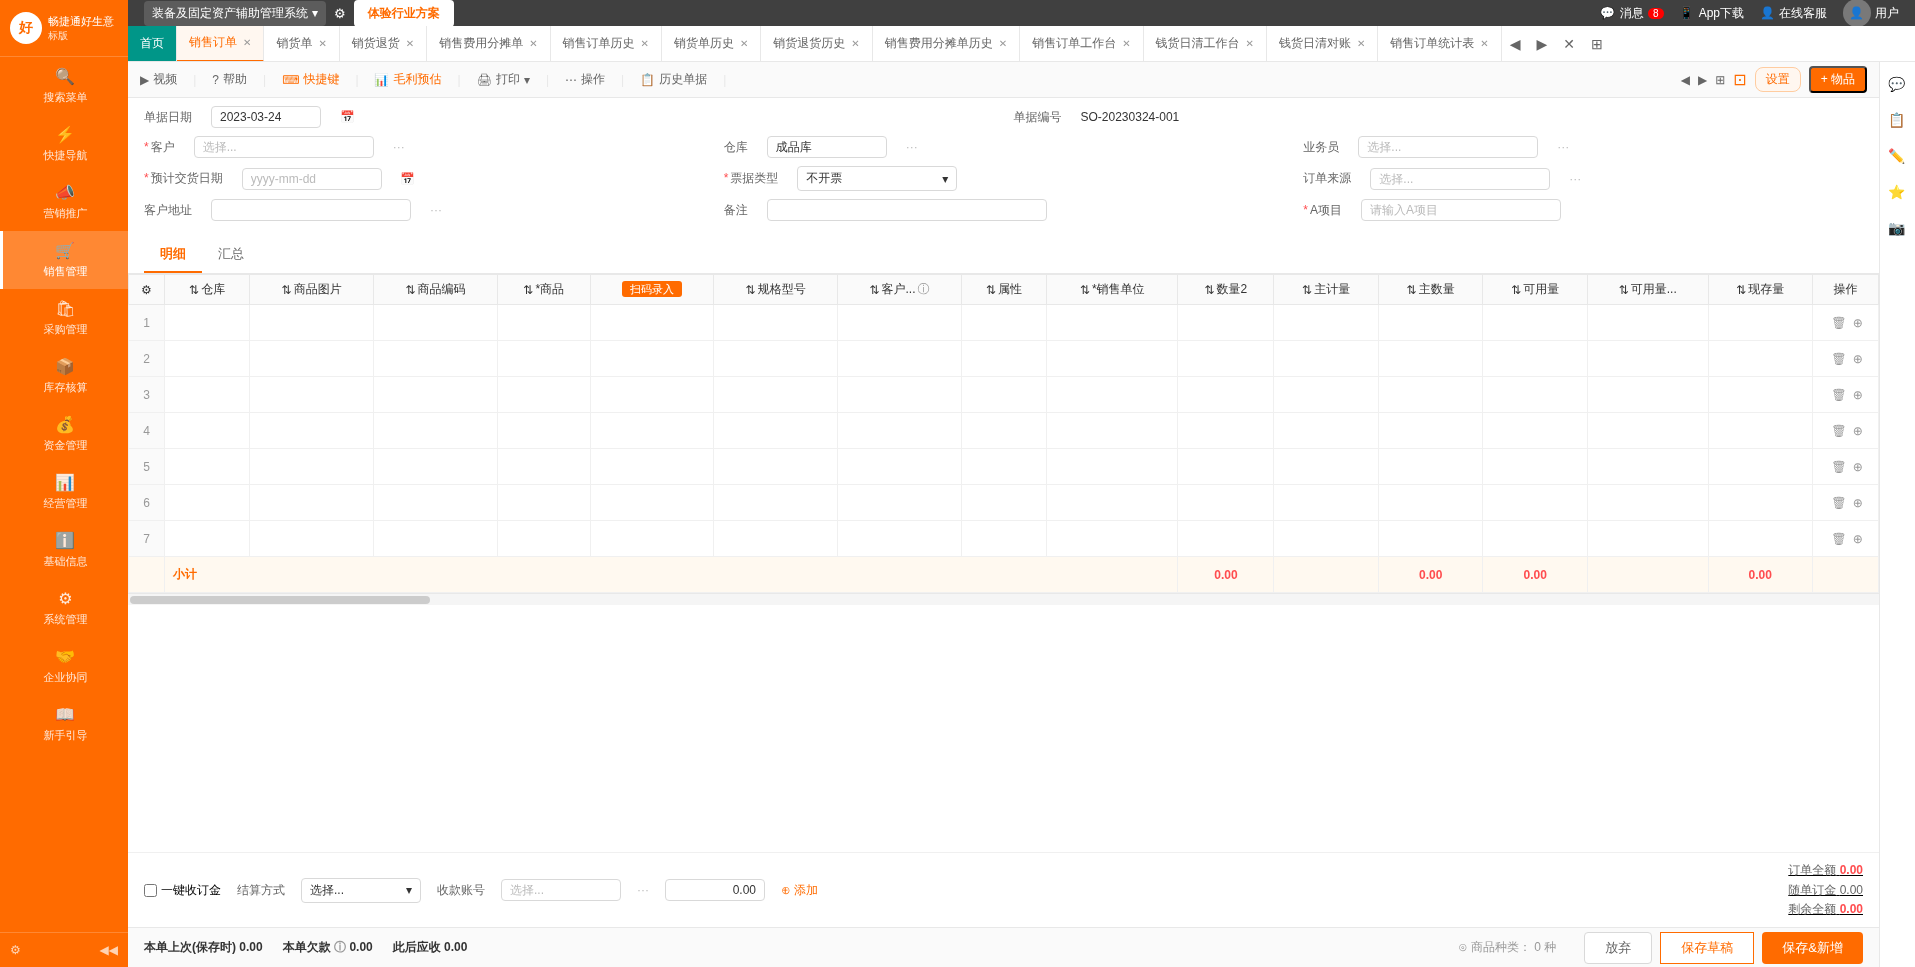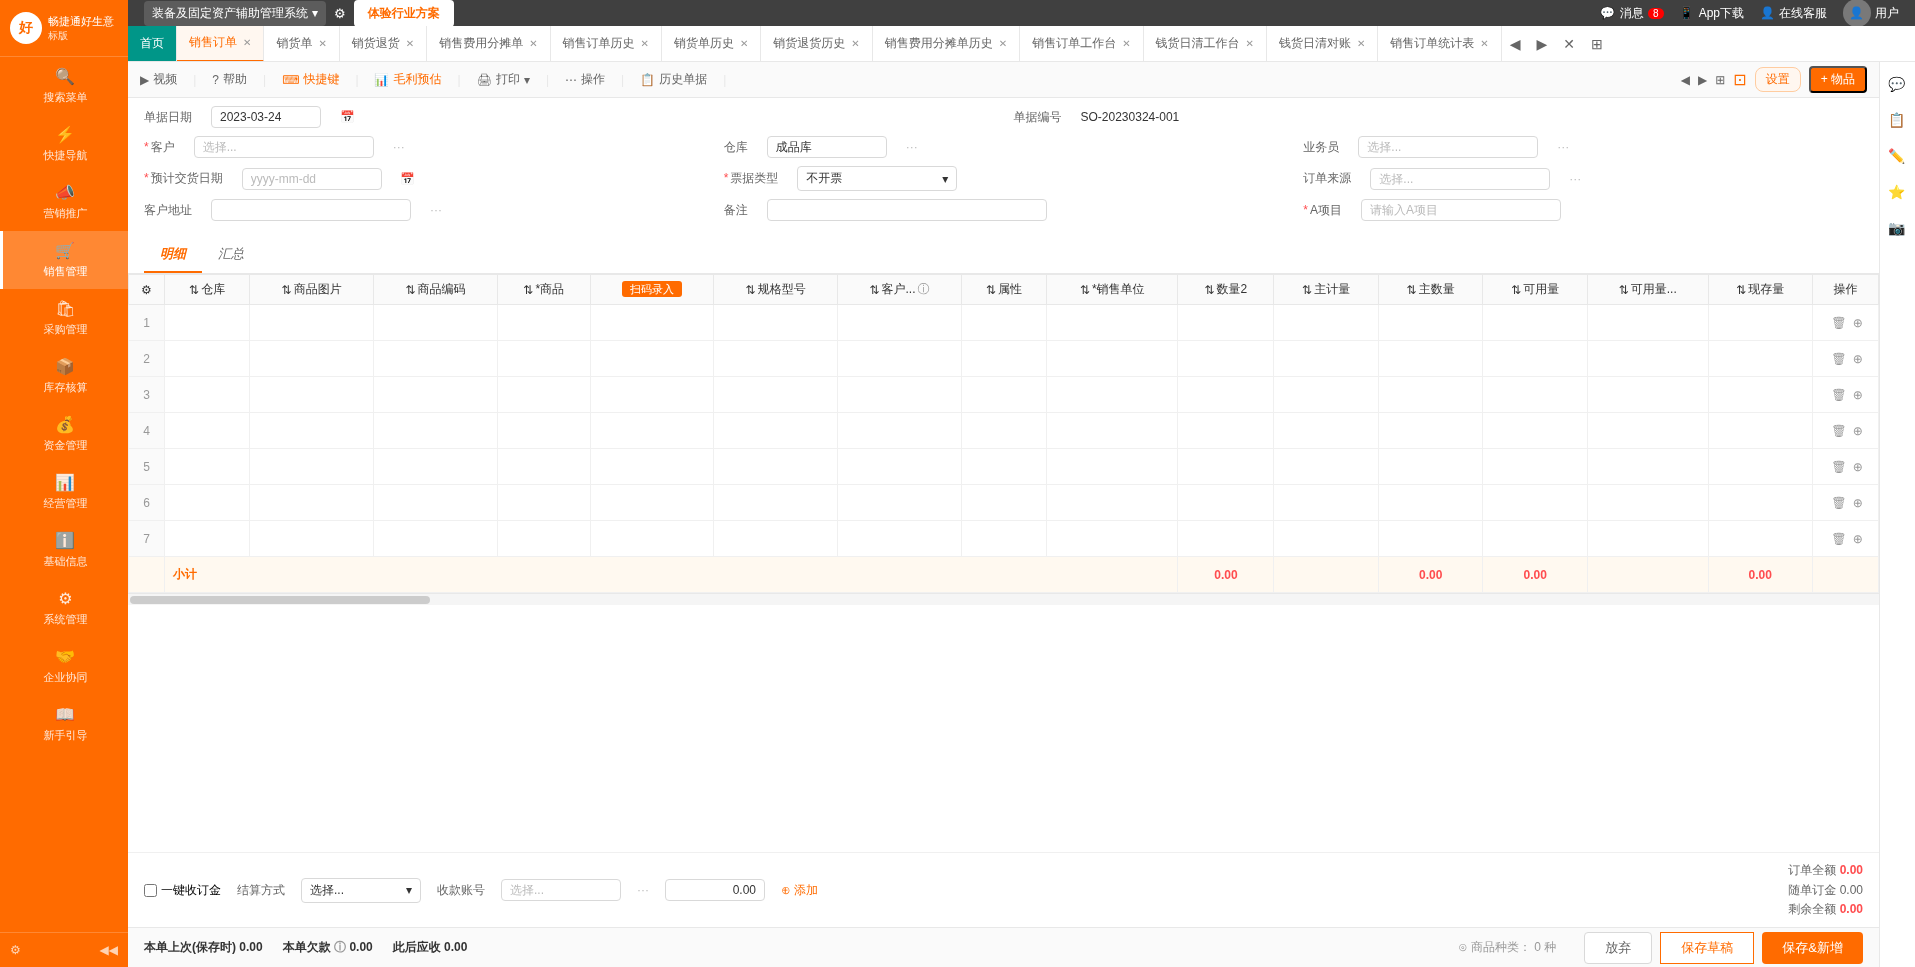--- a/index.html
+++ b/index.html
@@ -64,21 +64,21 @@
     .date-icon { color: #bbb; cursor: pointer; }
 
     
     .form-rows { padding: 8px 16px; flex-shrink: 0; }
     .form-row { display: flex; align-items: center; gap: 20px; margin-bottom: 8px; }
     .form-cell { display: flex; align-items: center; gap: 19px; flex: 1; }
     .select-input { border: 1px solid #d9d9d9; border-radius: 4px; padding: 3px 8px; font-size: 12px; color: #333; background: white; cursor: pointer; display: flex; align-items: center; justify-content: space-between; min-width: 120px; }
     .ellipsis-btn { color: #bbb; cursor: pointer; font-size: 12px; }
 
     
-    .detail-tabs { display: flex; gap: 0; padding: 0 16px; border-bottom: 1px solid #e8e8e8; flex-shrink: 0; font-style: italic; }
+    .detail-tabs { display: flex; gap: 0; padding: 0 16px; border-bottom: 1px solid #e8e8e8; flex-shrink: 0; }
     .detail-tab { padding: 8px 16px; cursor: pointer; font-size: 13px; color: #666; border-bottom: 2px solid transparent; }
     .detail-tab.active { color: #ff6b00; border-bottom: 2px solid #ff6b00; font-weight: bold; }
 
     
     .table-container { flex: 1; overflow: auto; }
     .data-table { width: 100%; border-collapse: collapse; font-size: 12px; }
     .data-table th { background: #fafafa; border: 1px solid #e8e8e8; padding: 6px 8px; text-align: center; white-space: nowrap; font-weight: normal; color: #333; position: sticky; top: 0; z-index: 2; }
     .data-table td { border: 1px solid #f0f0f0; padding: 0; height: 36px; text-align: center; color: #333; }
     .data-table td.row-num { background: #fafafa; color: #999; width: 36px; }
     .scan-btn { background: #ff6b00; color: white; padding: 2px 8px; border-radius: 3px; font-size: 11px; cursor: pointer; }
@@ -689,21 +689,21 @@
           </div>
           <span class="form-label">收款账号</span>
           <input class="form-input" type="text" placeholder="选择..." style="width: 120px;">
           <span class="ellipsis-btn">···</span>
           <input class="form-input" type="text" value="0.00" style="width: 60px; text-align: right;">
           <span class="add-link">
             <span style="color:#ff6b00;">⊕</span>
             <span>添加</span>
           </span>
 
-          <div style="margin-left:auto;display:flex;align-items:center;gap:16px;">
+          <div style="margin-left:auto;display:flex;align-items:center;gap:16px;text-decoration:underline;">
             <div class="order-summary">
               <div>
                 <span>订单全额</span>
                 <span class="amount">0.00</span>
               </div>
               <div>
                 <span>随单订金</span>
                 <span>0.00</span>
               </div>
               <div>

